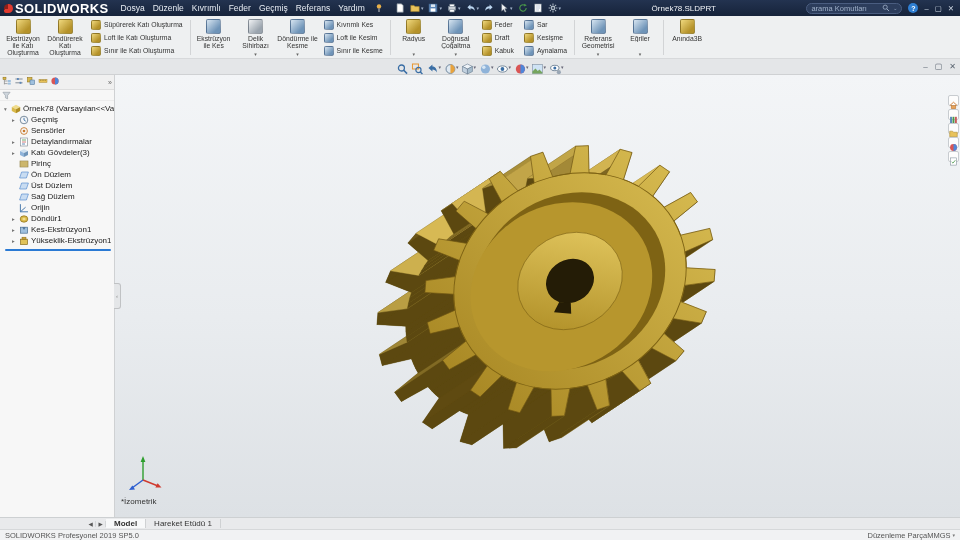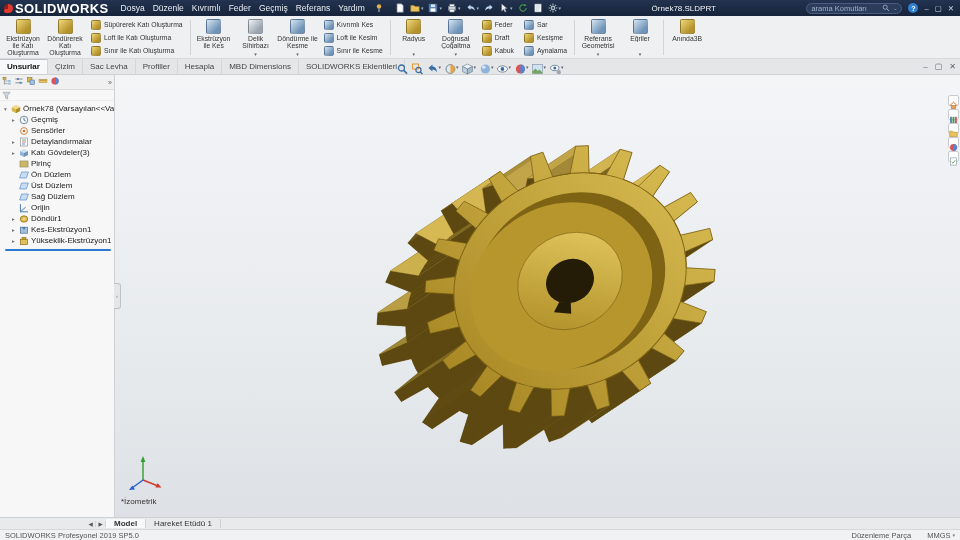--- a/index.html
+++ b/index.html
@@ -75,21 +75,21 @@
   .tpbtn{width:11px;height:11px;background:#fdfdfd;border:1px solid #c8ccd0;border-radius:2px;display:flex;align-items:center;justify-content:center;}
   .tpbtn .ic{width:9px;height:9px;}
 
   
   #bottombar{height:12px;background:#e9eaec;border-top:1px solid #cdd0d2;display:flex;align-items:center;font-size:8px;flex:0 0 auto;}
   #tabs-thumb{width:86px;background:linear-gradient(#a2a8ae,#7c8288);border-right:1px solid #6f757b;}
   .scroll-arrow{width:10px;display:flex;align-items:center;justify-content:center;color:#555;font-size:5.5px;border-right:1px solid #d4d6d8;}
   .btab{padding:0 8px;display:flex;align-items:center;border-right:1px solid #cfd1d3;color:#333;white-space:nowrap;}
   .btab.active{background:#f8f9fa;font-weight:bold;}
   #statusbar{height:11px;background:#f1f2f3;border-top:1px solid #d6d8da;display:flex;align-items:center;font-size:7.5px;color:#555;padding:0 5px;flex:0 0 auto;}
-  #status-right{margin-left:auto;display:flex;align-items:center;gap:16px;}
+  #status-right{margin-left:auto;display:flex;align-items:center;}
   #status-units{display:flex;align-items:center;gap:2px;}
   #status-units .ua{font-size:5px;color:#777;}
 </style>
 </head>
 <body>
 
 <div id="app">
 
   <div id="titlebar">
     <div id="logo">
@@ -301,29 +301,20 @@
         <div class="rarrow">▾</div>
       </div>
       <div class="rsep"></div>
       <div class="rlarge">
         <span class="blk gold" style="width: 15px; height: 15px;"></span>
         <div class="rlabel">Anında3B</div>
       </div>
     </div>
 
   <div id="tabband">
-    <div id="ribbon-tabs" style="display:flex;">
-        <div class="rtab active">Unsurlar</div>
-        <div class="rtab">Çizim</div>
-        <div class="rtab">Sac Levha</div>
-        <div class="rtab">Profiller</div>
-        <div class="rtab">Hesapla</div>
-        <div class="rtab">MBD Dimensions</div>
-        <div class="rtab">SOLIDWORKS Eklentileri</div>
-      </div>
     <div id="headsup">
         <span class="hbtn">
           <span class="ic"><svg viewBox="0 0 12 12">
               <circle cx="5" cy="5" r="3" fill="none" stroke="#3a6ea5" stroke-width="1.3"></circle>
               <line x1="7.3" y1="7.3" x2="10.6" y2="10.6" stroke="#3a6ea5" stroke-width="1.6"></line>
             </svg></span>
         </span>
         <span class="hbtn">
           <span class="ic"><svg viewBox="0 0 12 12">
               <rect x="1" y="1" width="6" height="5" fill="none" stroke="#e8962e" stroke-width="1"></rect>

